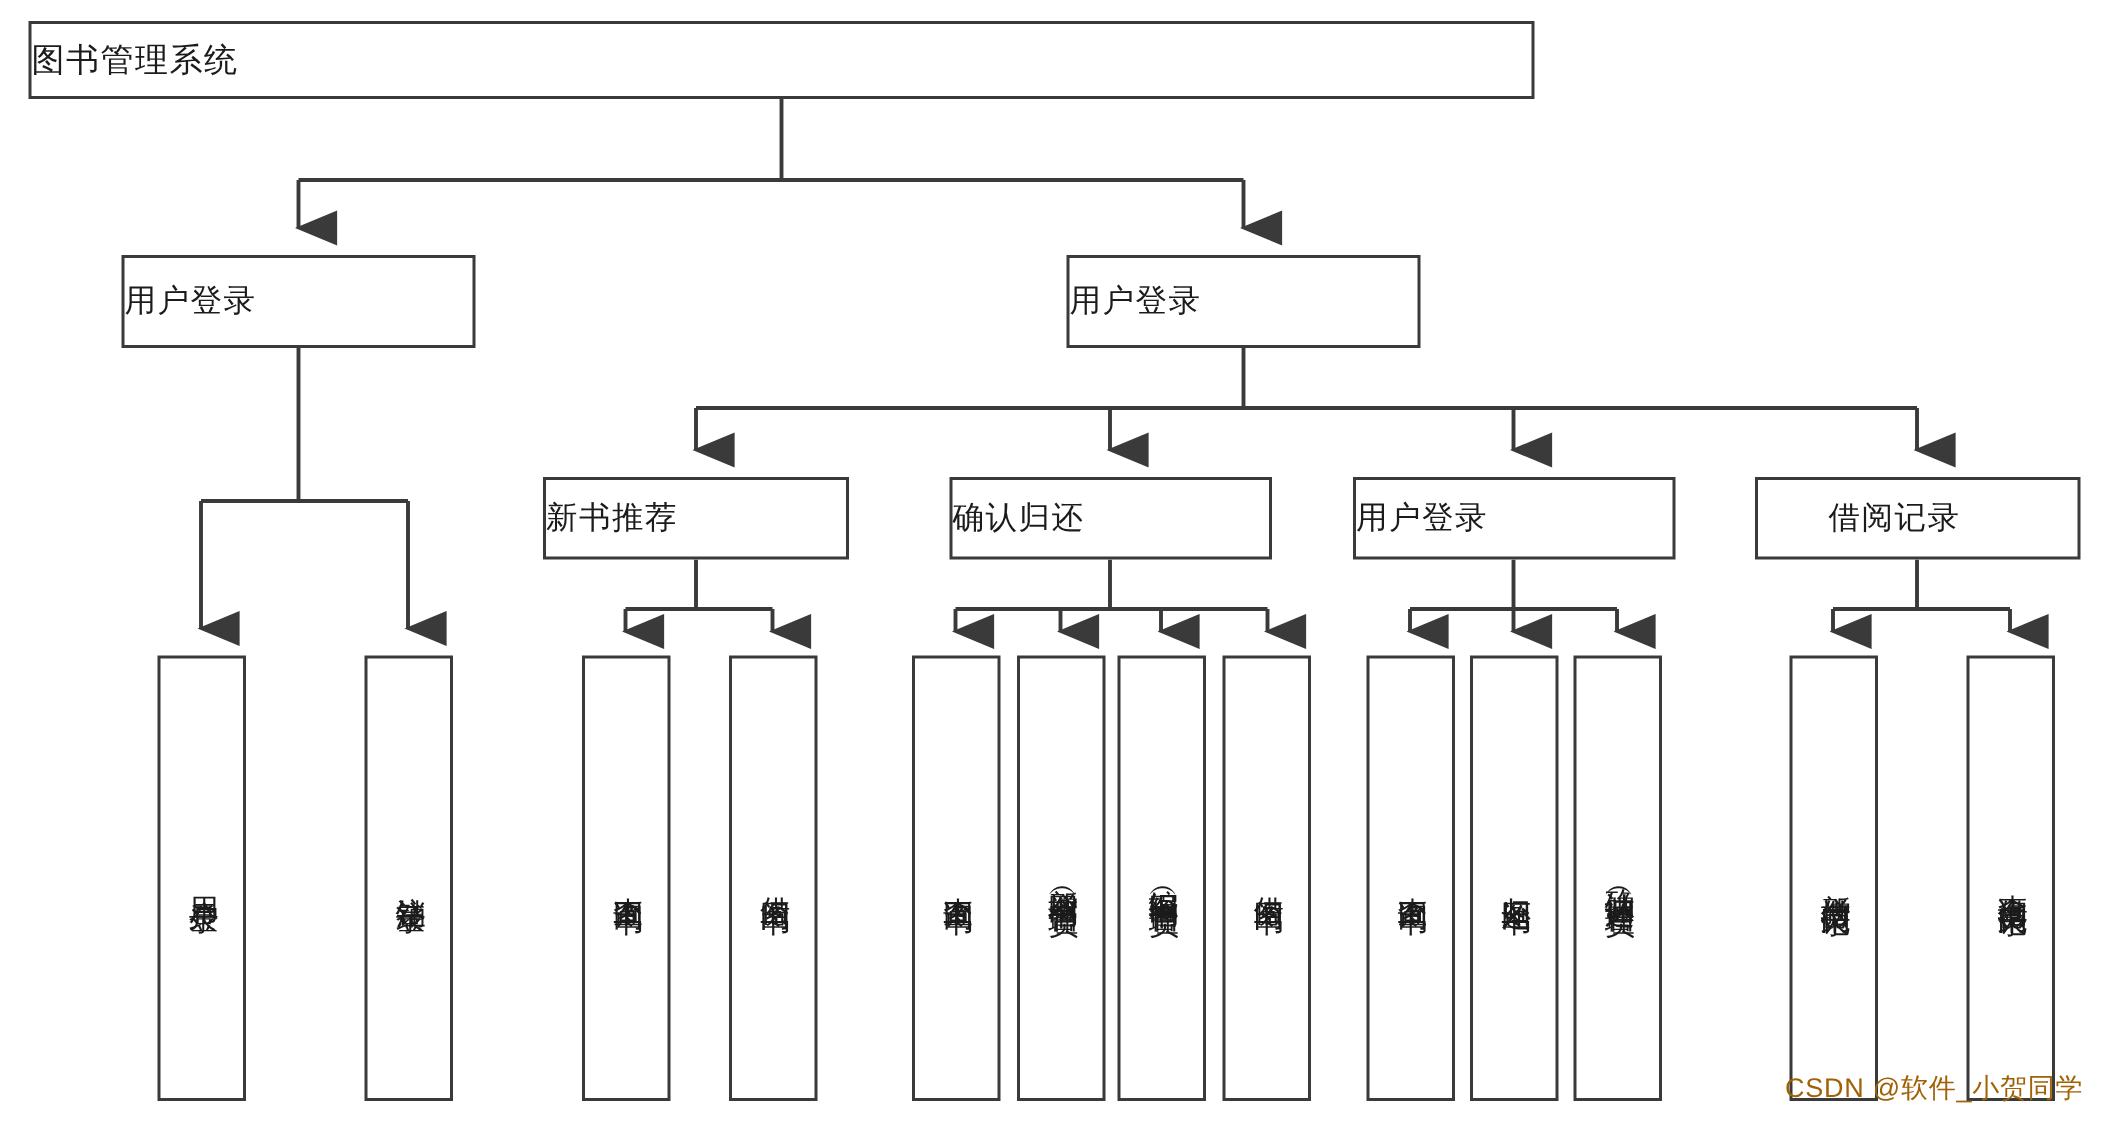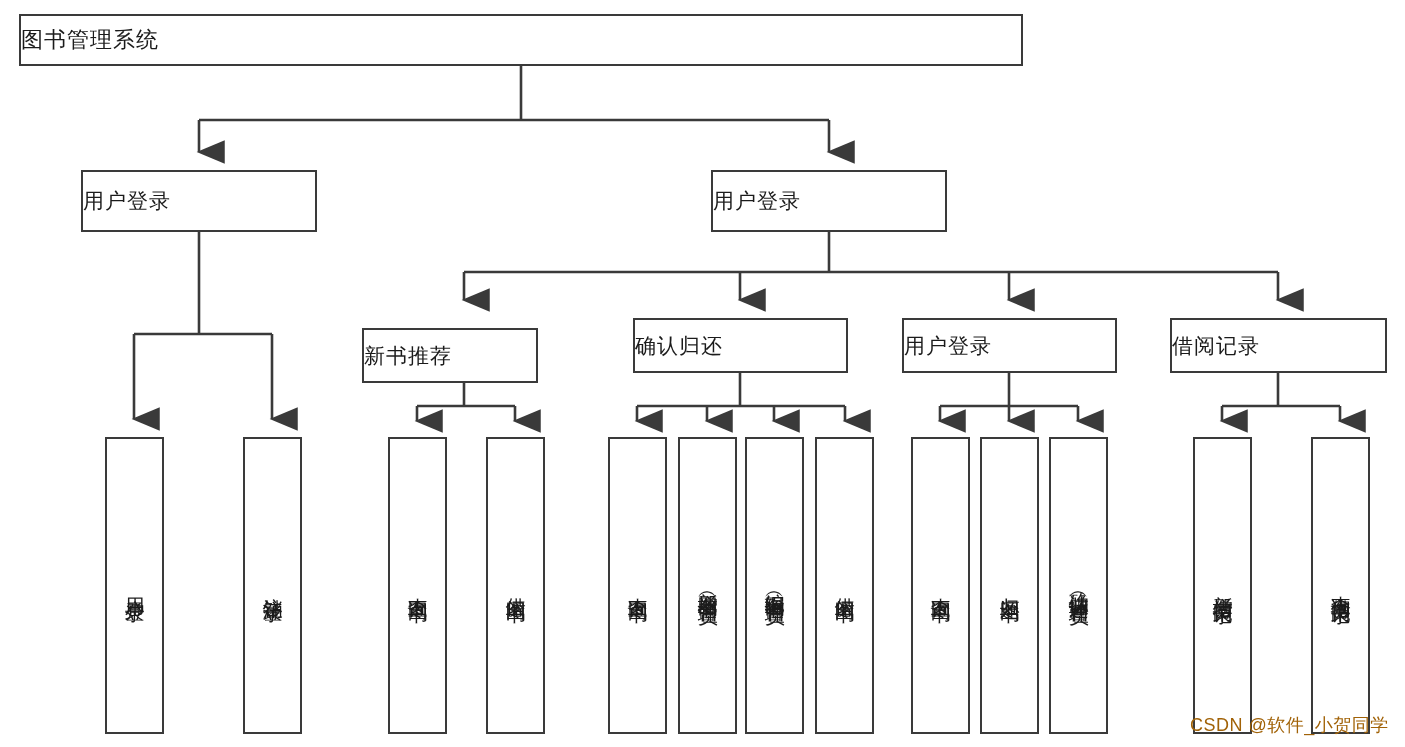--- a/index.html
+++ b/index.html
@@ -131,30 +131,30 @@
     <span>图书管理系统</span>
   </div>
 
   <div class="node horiz" style="left:81px; top:170px; width:236px; height:62px;">
     <span>用户登录</span>
   </div>
   <div class="node horiz" style="left:711px; top:170px; width:236px; height:62px;">
     <span>用户登录</span>
   </div>
 
-  <div class="node horiz" style="left:362px; top:328px; width:176px; height:55px;">
+  <div class="node horiz" style="left:362px; top:318px; width:204px; height:55px;">
     <span>新书推荐</span>
   </div>
   <div class="node horiz" style="left:633px; top:318px; width:215px; height:55px;">
     <span>确认归还</span>
   </div>
   <div class="node horiz" style="left:902px; top:318px; width:215px; height:55px;">
     <span>用户登录</span>
   </div>
-  <div class="node horiz" style="left:1170px; top:318px; width:217px; height:55px;">
+  <div class="node horiz" style="left:1170px; top:318px; width:217px; height:55px;padding-left:47px;">
     <span>借阅记录</span>
   </div>
 
   <div class="node vert" style="left:105px; top:437px; width:59px; height:297px;">
     <span>用户登录</span>
   </div>
   <div class="node vert" style="left:243px; top:437px; width:59px; height:297px;">
     <span>注销登录</span>
   </div>
 

